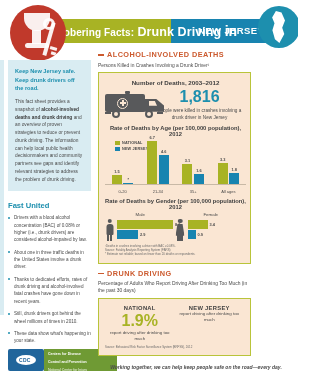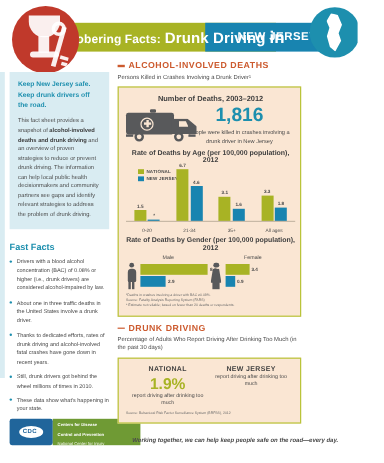--- a/index.html
+++ b/index.html
@@ -199,21 +199,21 @@
 
   .foot{font-size:2.9px;color:#6a6a6a;line-height:1.5;margin-top:3px;}
 
   
   .dd-panel{
     background:#fae6d3;border:1px solid #b9c43a;padding:6px 6px 5px 6px;margin-top:3px;
   }
   .dd-cols{display:flex;justify-content:space-around;text-align:center;}
   .dd-col{width:82px;}
   .dd-h{font-size:5.8px;font-weight:bold;color:#3f3f3f;letter-spacing:.3px;}
-  .dd-pct{font-size:13px;font-weight:bold;margin:2px 0 1px 0;line-height:1;}
+  .dd-pct{font-size:16px;font-weight:bold;margin:2px 0 1px 0;line-height:1;}
   .dd-pct.nat{color:#a8b324;}
   .dd-pct.nj{color:#1884b0;}
   .dd-sub{font-size:4.4px;color:#4a4a4a;line-height:1.45;}
 
   .tagline{
     position:absolute;left:98px;top:364px;width:196px;text-align:center;
     font-size:5px;font-style:italic;font-weight:bold;color:#4a4a4a;
   }
   .teal-edge{position:absolute;left:0;top:60px;width:4px;height:255px;background:#d9ecf2;}
 </style>
@@ -248,21 +248,21 @@
     </div>
   </div>
 
   <div class="teal-edge"></div>
 
   <div class="side">
     <div class="side-box">
       <p class="side-lead">Keep New Jersey safe. Keep drunk drivers off the road.</p>
       <p class="side-p">This fact sheet provides a snapshot of <b>alcohol-involved deaths and drunk driving</b> and an overview of proven strategies to reduce or prevent drunk driving. The information can help local public health decisionmakers and community partners see gaps and identify relevant strategies to address the problem of drunk driving.</p>
     </div>
-    <div class="ff-title">Fast Facts</div>
+    <div class="ff-title">Fast United</div>
     <ul class="ff-list">
       <li>Drivers with a blood alcohol concentration (BAC) of 0.08% or higher (i.e., drunk drivers) are considered alcohol-impaired by law.</li>
       <li>About one in three traffic deaths in the United States involve a drunk driver.</li>
       <li>Thanks to dedicated efforts, rates of drunk driving and alcohol-involved fatal crashes have gone down in recent years.</li>
       <li>Still, drunk drivers got behind the wheel millions of times in 2010.</li>
       <li>These data show what's happening in your state.</li>
     </ul>
   </div>
 
   <div class="cdc">

